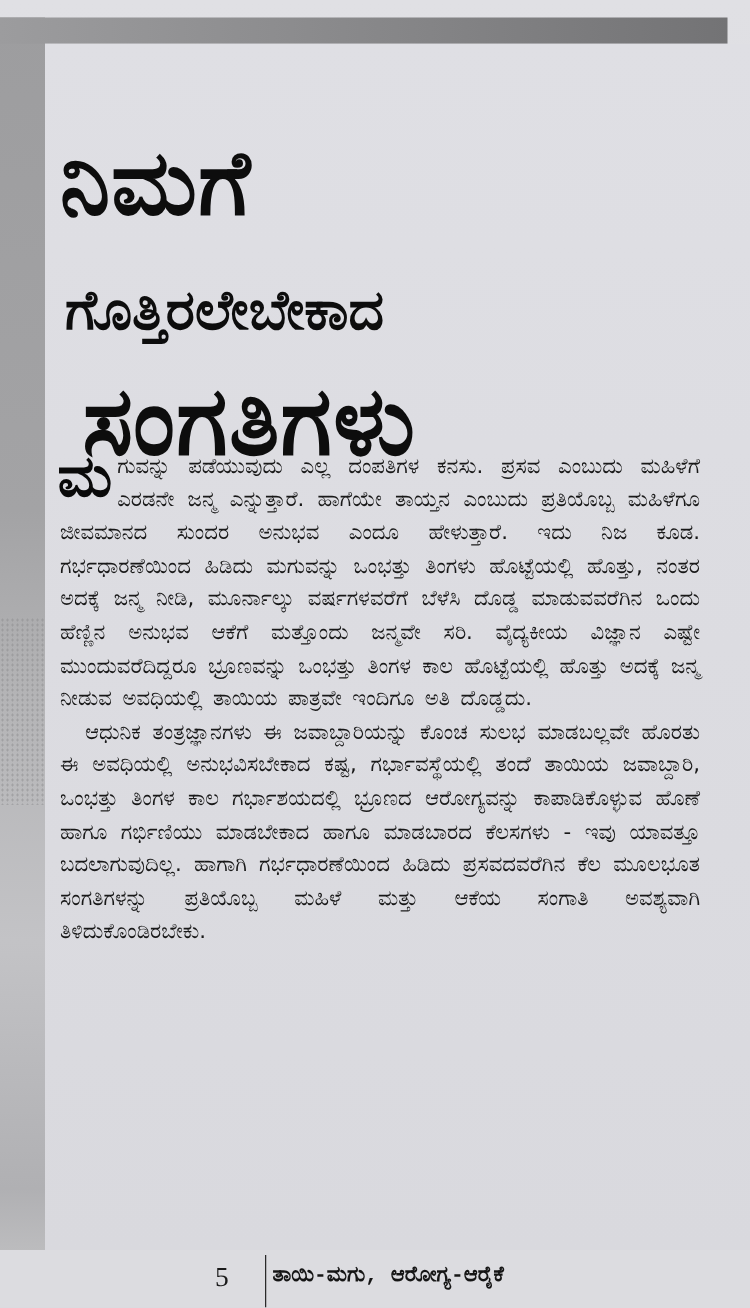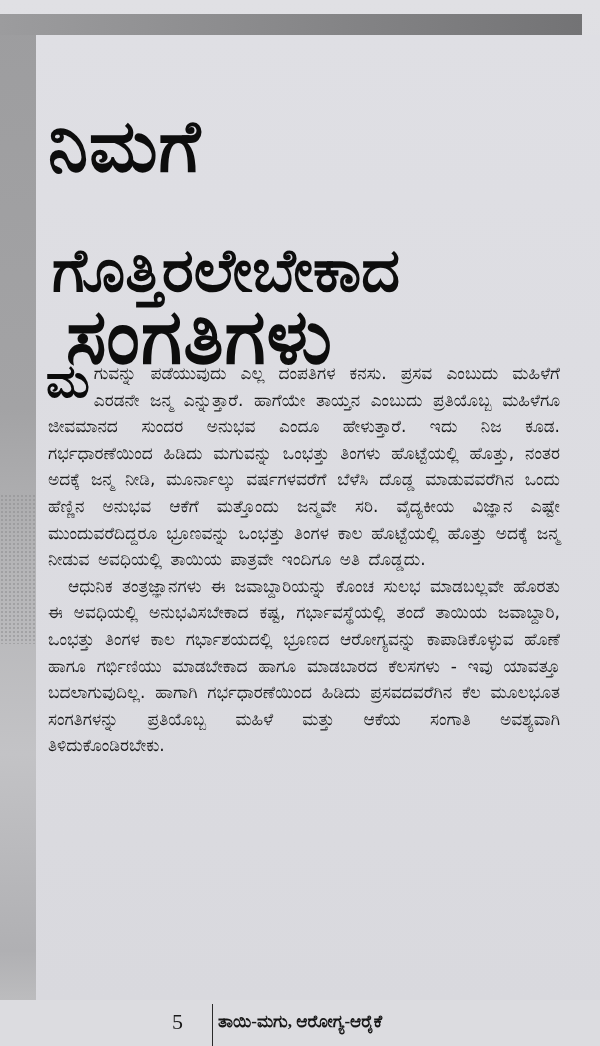--- a/index.html
+++ b/index.html
@@ -58,21 +58,21 @@
     line-height: 1;
     letter-spacing: 1px;
     color: #0d0d0d;
     white-space: nowrap;
   }
   .title-2 {
     position: absolute;
     left: 52px; top: 190px;
     font-family: "DejaVu Sans", sans-serif;
     font-weight: bold;
-    font-size: 60px;
+    font-size: 44px;
     line-height: 1;
     color: #0d0d0d;
     white-space: nowrap;
   }
   .title-3 {
     position: absolute;
     left: 46px; top: 248px;
     font-family: "DejaVu Sans", sans-serif;
     font-weight: bold;
     font-size: 76px;
@@ -126,21 +126,21 @@
   }
   .footer-divider {
     position: absolute;
     left: 212px; top: 1004px;
     width: 1px; height: 42px;
     background: #2a2a2a;
   }
   .running-title {
     position: absolute;
     left: 218px; top: 1011px;
-    font-family: Liberation Serif, serif;
+    font-family: Liberation Mono, monospace;
     font-weight: bold;
     font-size: 17px;
     line-height: 22px;
     color: #151515;
     white-space: nowrap;
   }
 </style>
 </head>
 <body>
 

